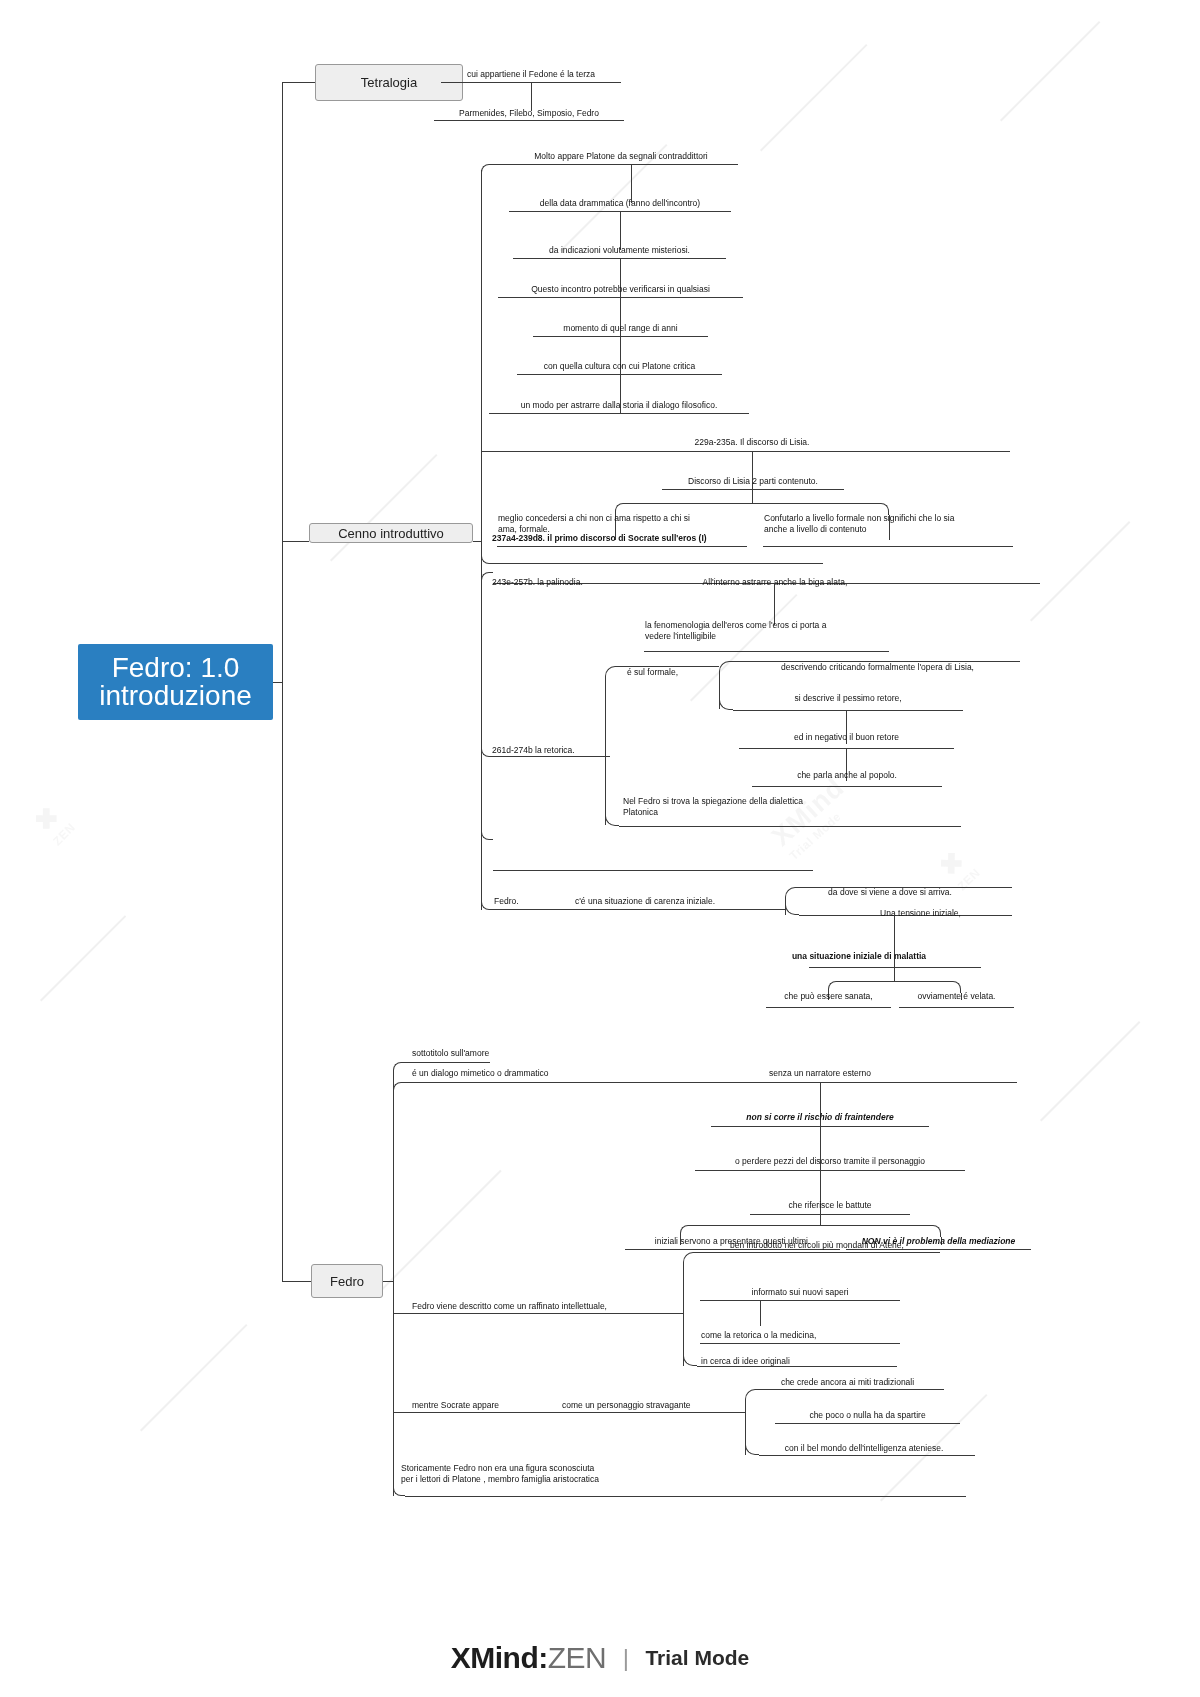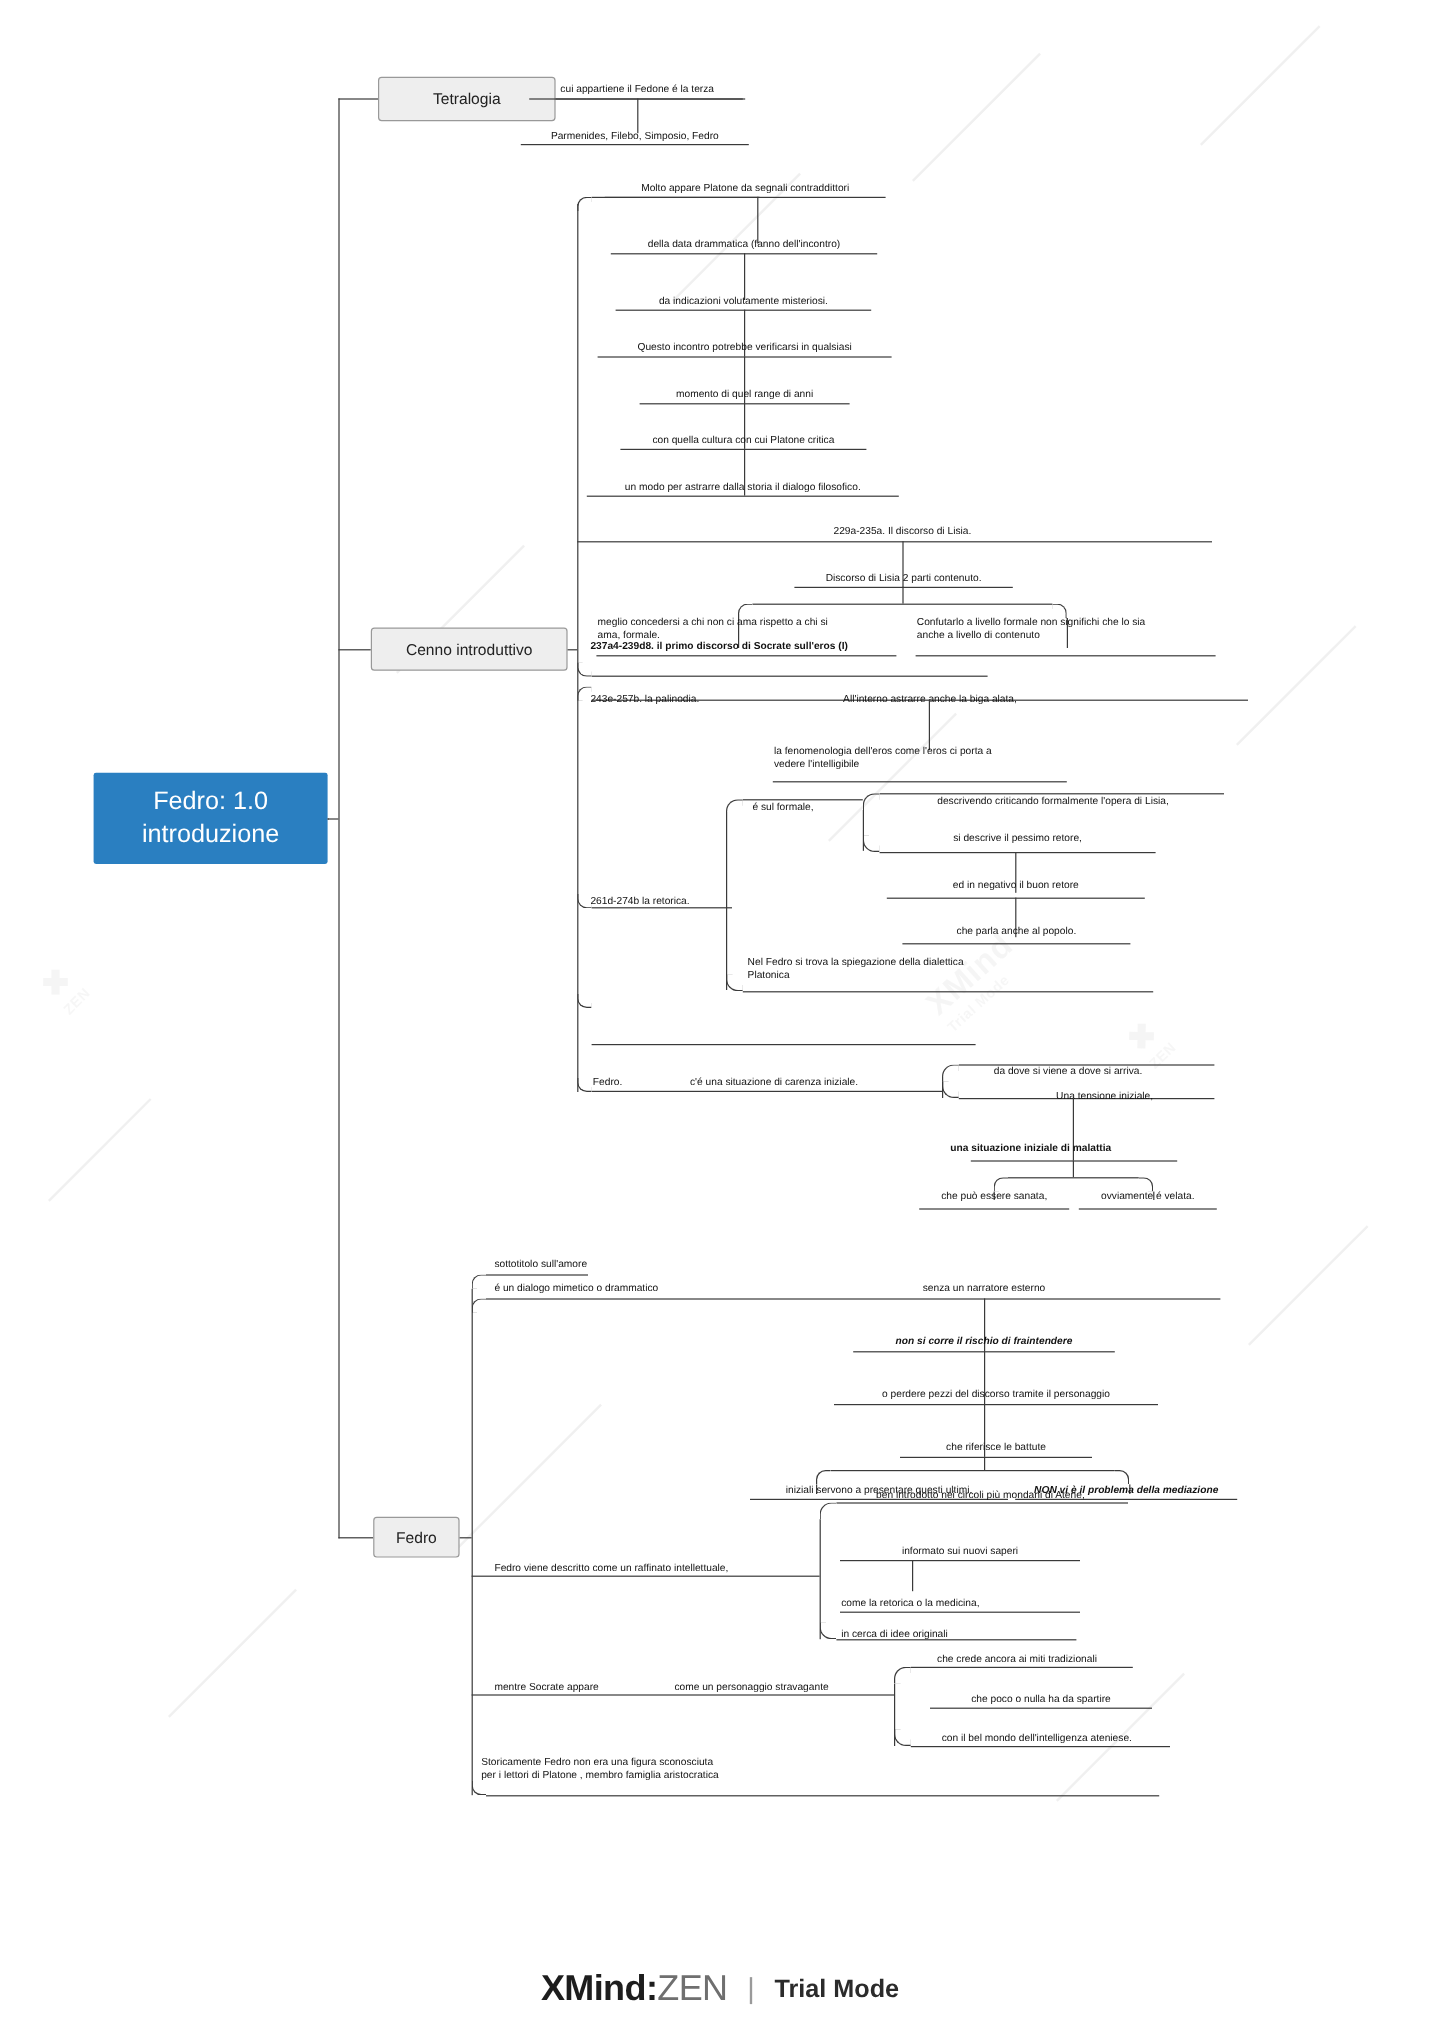--- a/index.html
+++ b/index.html
@@ -17,21 +17,21 @@
   .wm-logo .xm{font-size:27px;font-weight:700;color:#eeeeee;letter-spacing:1px;}
   .wm-logo .tm{font-size:12px;font-weight:700;color:#f0f0f0;letter-spacing:.5px;}
 
   
   .node{position:absolute;box-sizing:border-box;}
 
   .root{
     background:#2a7fc1;
     color:#ffffff;
     border-radius:2px;
-    font-size:21px;
+    font-size:28px;
     line-height:28px;
     text-align:center;
     display:flex;align-items:center;justify-content:center;
     padding:4px 8px;
     font-weight:400;
   }
   .branch{
     background:#eeeeee;
     border:1px solid #999999;
     border-radius:3px;
@@ -126,21 +126,21 @@
   <div class="ln lnh" style="left:463px;top:82px;width:26px;height:1px;"></div>
   <div class="ln lnh" style="left:489px;top:82px;width:130px;height:1px;"></div>
 
   <div class="node leaf ctr" style="left:441px;top:60px;width:180px;height:21px;">cui appartiene il Fedone é la terza</div>
   <div class="ul" style="left:441px;top:82px;width:180px;"></div>
 
   <div class="ln lnv" style="left:531px;top:82px;width:1px;height:29px;"></div>
   <div class="node leaf ctr" style="left:434px;top:99px;width:190px;height:21px;">Parmenides, Filebo, Simposio, Fedro</div>
   <div class="ul" style="left:434px;top:120px;width:190px;"></div>
 
-  <div class="node branch" style="left:309px;top:523px;width:164px;height:36px;">Cenno introduttivo</div>
+  <div class="node branch" style="left:309px;top:523px;width:164px;height:20px;">Cenno introduttivo</div>
 
   <div class="ln lnh" style="left:473px;top:541px;width:8px;height:1px;"></div>
   <div class="ln lnv" style="left:481px;top:170px;width:1px;height:740px;"></div>
 
   <div class="elbow" style="left:481px;top:164px;width:12px;height:12px;border-top-width:1px;border-left-width:1px;border-top-left-radius:8px;"></div>
   <div class="ln lnh" style="left:493px;top:164px;width:140px;height:1px;"></div>
 
   <div class="node leaf ctr" style="left:504px;top:143px;width:234px;height:20px;">Molto appare Platone da segnali contraddittori</div>
   <div class="ul" style="left:504px;top:164px;width:234px;"></div>
 

